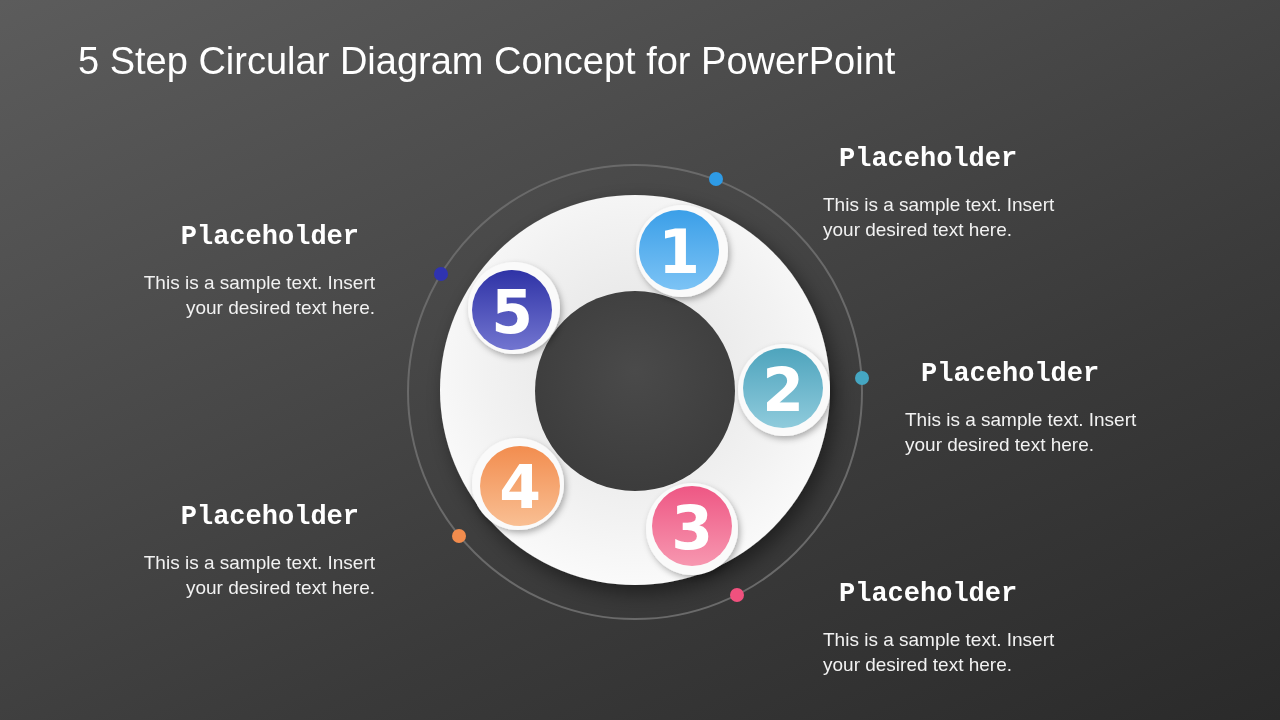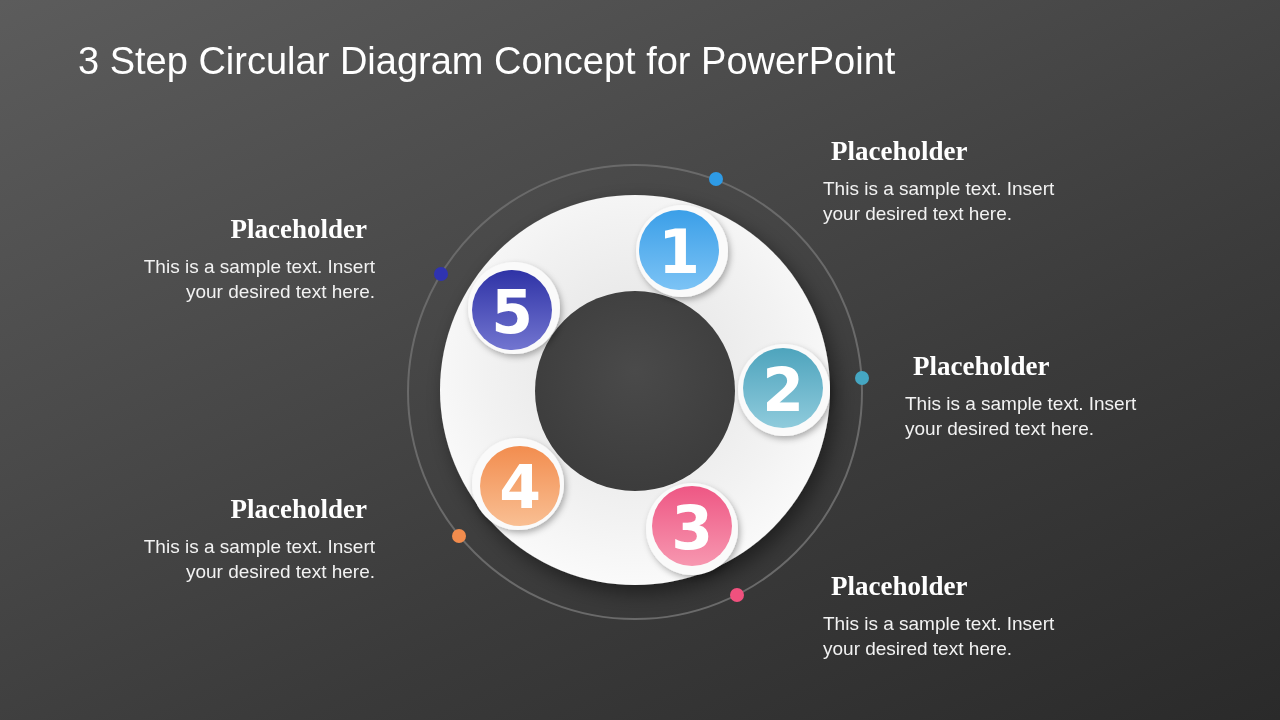--- a/index.html
+++ b/index.html
@@ -2,31 +2,31 @@
 <html><head>
 <meta charset="utf-8">
 <style>
   html,body{margin:0;padding:0;}
   body{width:1280px;height:720px;overflow:hidden;position:relative;
     background:linear-gradient(155deg,#5c5c5c 0%,#4a4a4a 35%,#3a3a3a 65%,#2a2a2a 100%);
     font-family:"DejaVu Sans","Liberation Sans",sans-serif;color:#fff;}
   .title{position:absolute;left:78px;top:40px;font-size:38px;font-weight:normal;letter-spacing:0px;
     color:#fff;white-space:nowrap;font-family:"Liberation Sans",sans-serif;}
   .block{position:absolute;width:300px;}
-  .block h2{margin:8px;font-size:27px;font-weight:bold;line-height:34px;font-family:Liberation Serif, serif;}
+  .block h2{margin:16px;font-size:27px;font-weight:bold;line-height:34px;font-family:Liberation Mono, monospace;}
   .block p{margin:8px 0 0 0;font-size:19px;line-height:25px;color:#f2f2f2;font-family:Liberation Sans, sans-serif;}
   .block.right{text-align:left;}
   .block.left{text-align:right;}
   svg.diagram{position:absolute;left:0;top:0;}
   .num{font-family:"DejaVu Sans","Liberation Sans",sans-serif;font-weight:bold;fill:#fff;}
 </style>
 </head>
 <body>
 
-<div class="title">3 Step Circular Diagram Concept for PowerPoint</div>
+<div class="title">5 Step Circular Diagram Concept for PowerPoint</div>
 
 <svg class="diagram" width="1280" height="720" viewBox="0 0 1280 720">
   <defs>
     <radialGradient id="ringGrad" cx="50%" cy="45%" r="55%">
       <stop offset="0%" stop-color="#e2e2e2"></stop>
       <stop offset="70%" stop-color="#f2f2f2"></stop>
       <stop offset="100%" stop-color="#fafafa"></stop>
     </radialGradient>
     <radialGradient id="holeGrad" cx="50%" cy="40%" r="60%">
       <stop offset="0%" stop-color="#4a4a4a"></stop>

